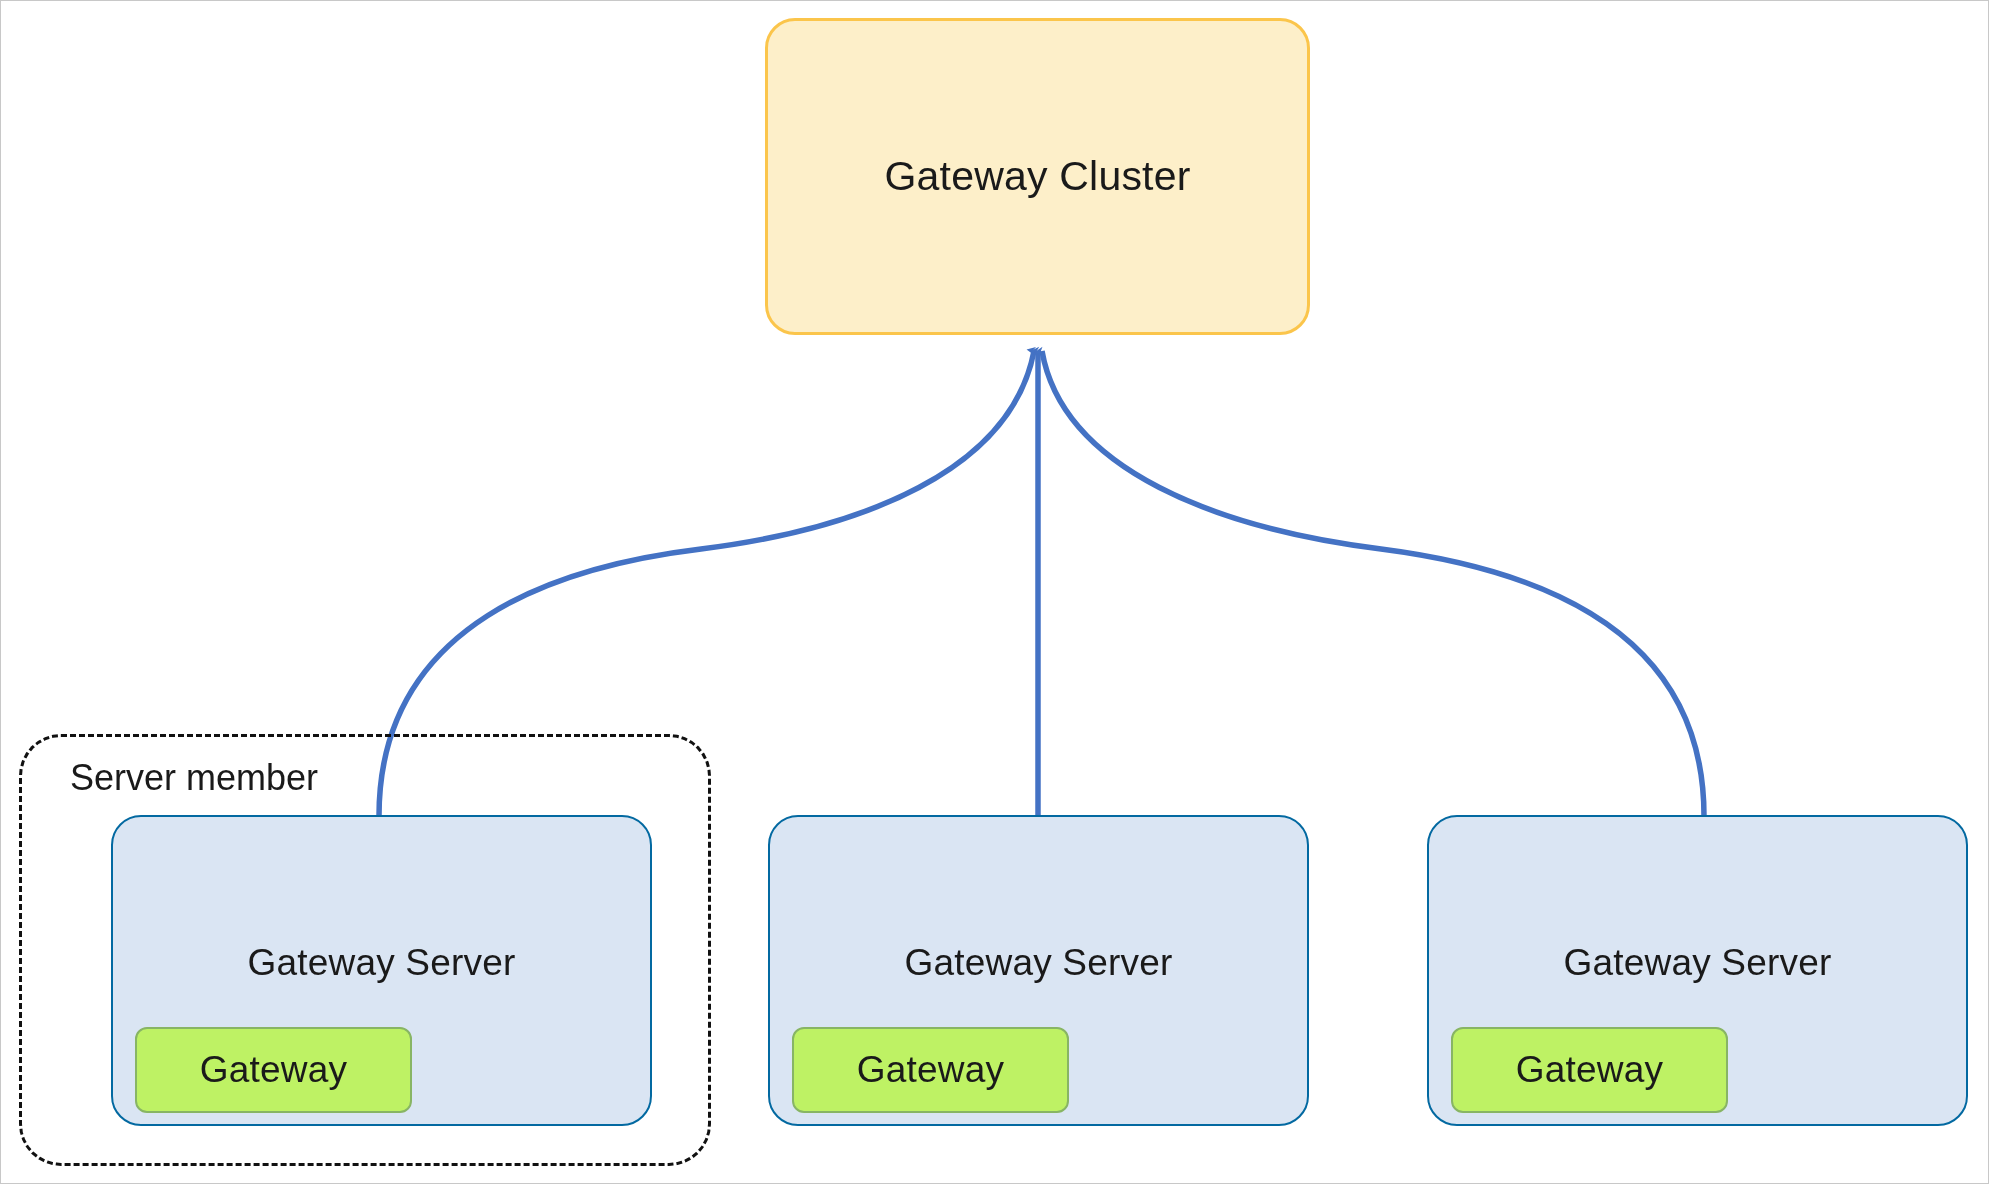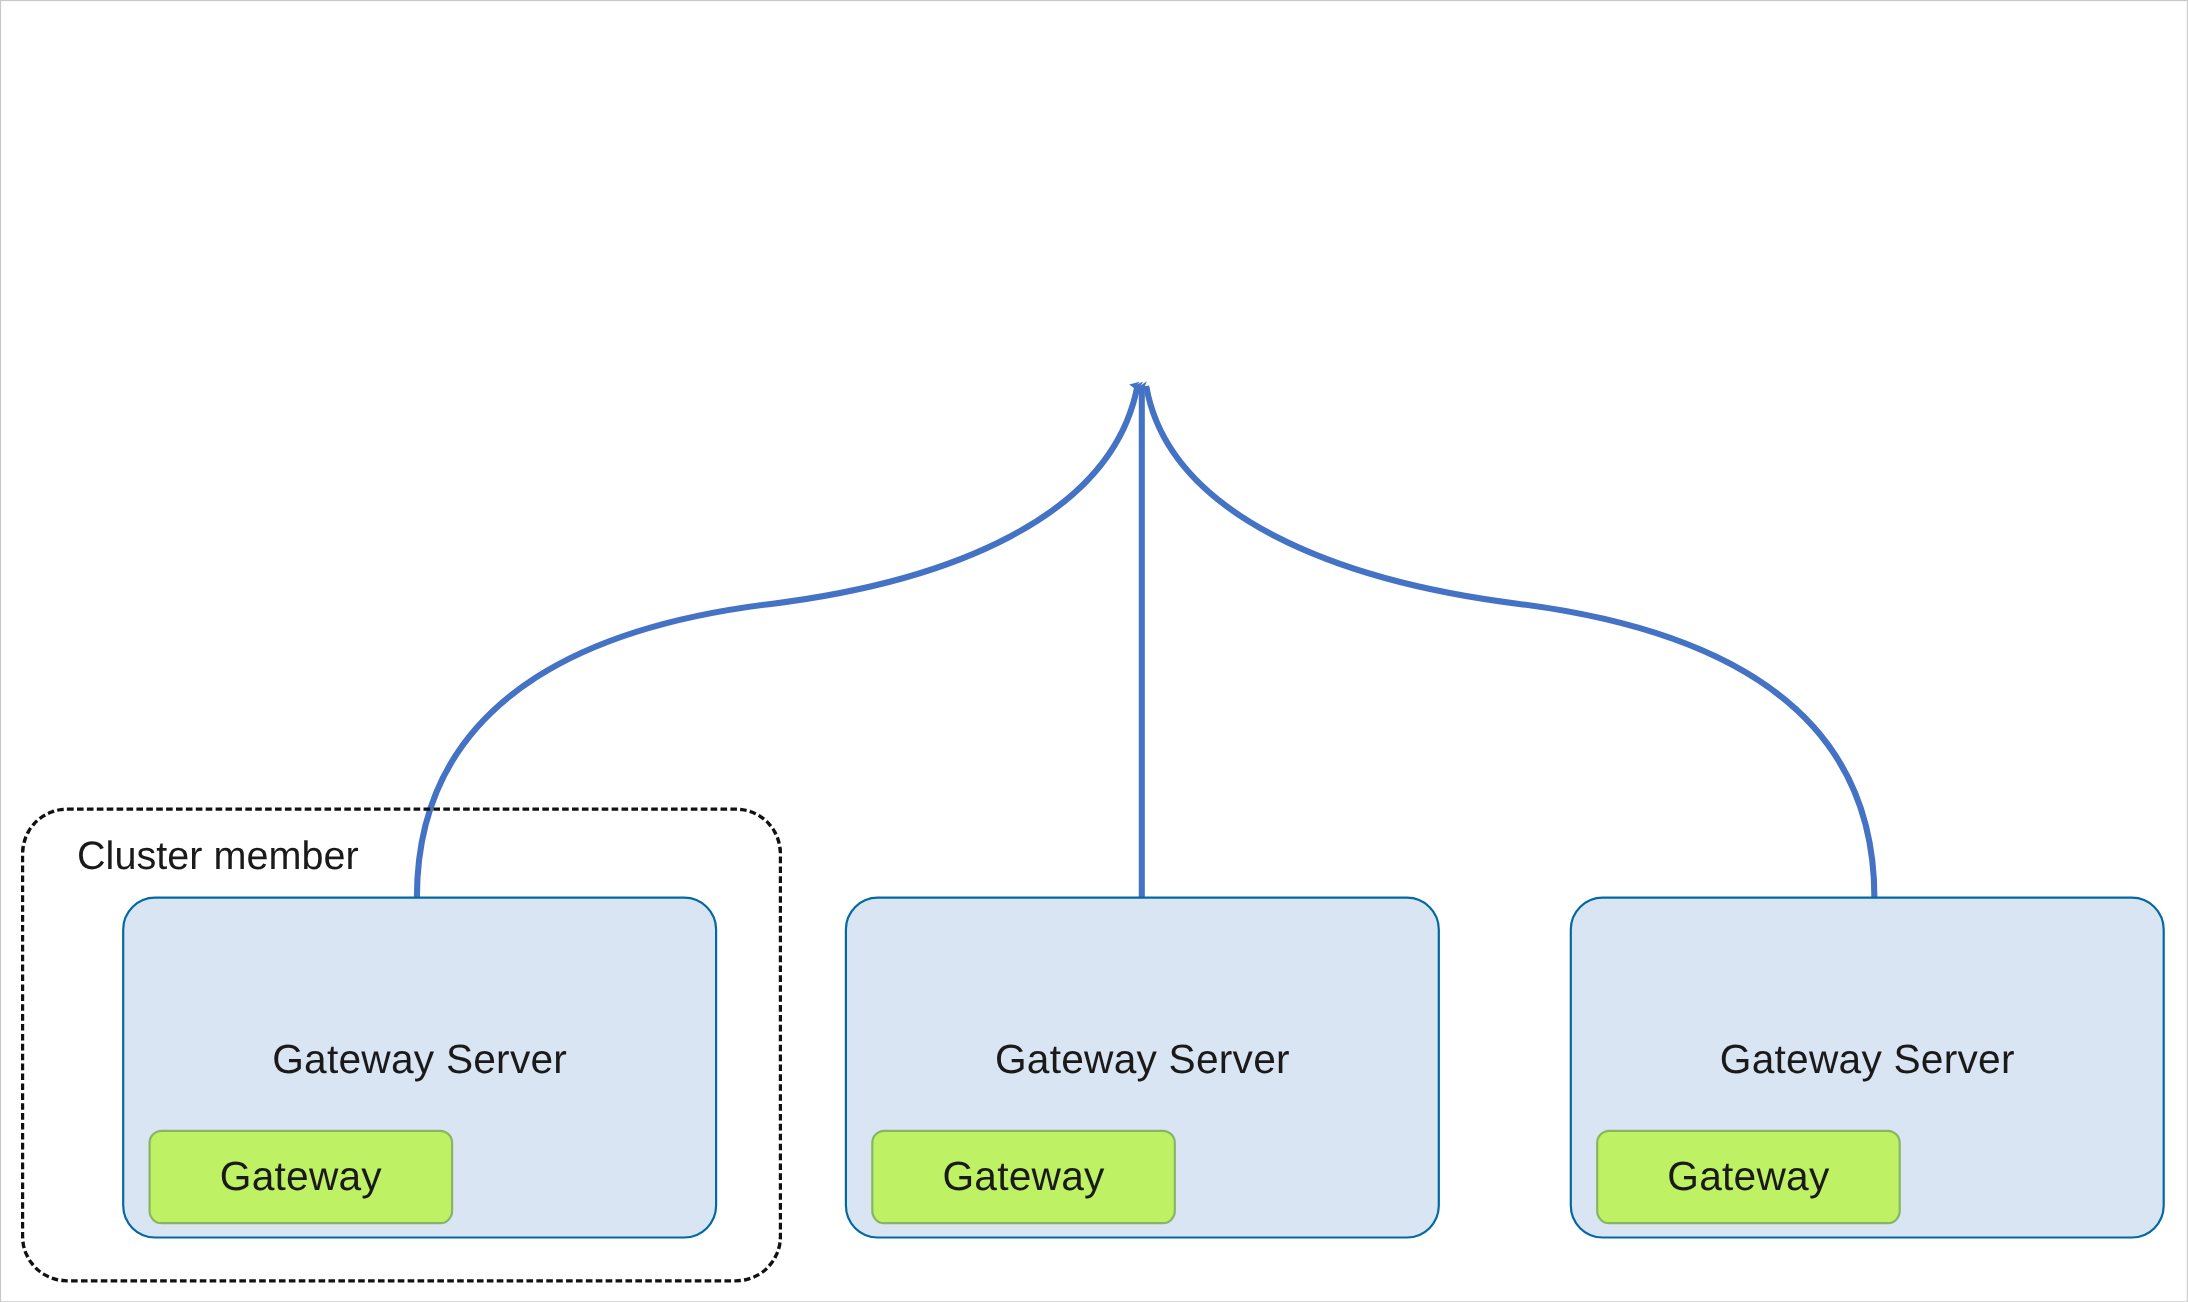--- a/index.html
+++ b/index.html
@@ -129,23 +129,26 @@
       </marker>
     </defs>
 
     <path d="M 378,815 C 378,620 560,565 700,548 C 860,528 1010,470 1033,350" fill="none" stroke="#4472C4" stroke-width="5.5" marker-end="url(#arrowup)"></path>
 
     <path d="M 1037,815 L 1037,350" fill="none" stroke="#4472C4" stroke-width="5.5" marker-end="url(#arrowup)"></path>
 
     <path d="M 1703,815 C 1703,620 1520,566 1380,548 C 1220,528 1062,470 1041,350" fill="none" stroke="#4472C4" stroke-width="5.5" marker-end="url(#arrowup)"></path>
   </svg>
 
+  <div class="node" id="cluster-node">
+    <span class="node-label">Gateway Cluster</span>
+  </div>
 
   <div id="member-group">
-    <span id="member-group-label">Cluster member</span>
+    <span id="member-group-label">Server member</span>
   </div>
 
   <div class="node server-node" id="server-node-1">
     <div class="server-title">Gateway Server</div>
     <div class="gateway-box">
       <span class="gateway-label">Gateway</span>
     </div>
   </div>
 
   <div class="node server-node" id="server-node-2">

